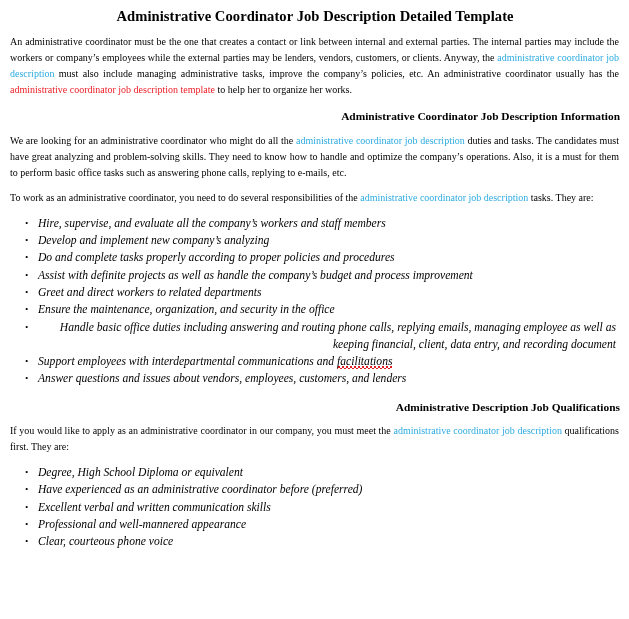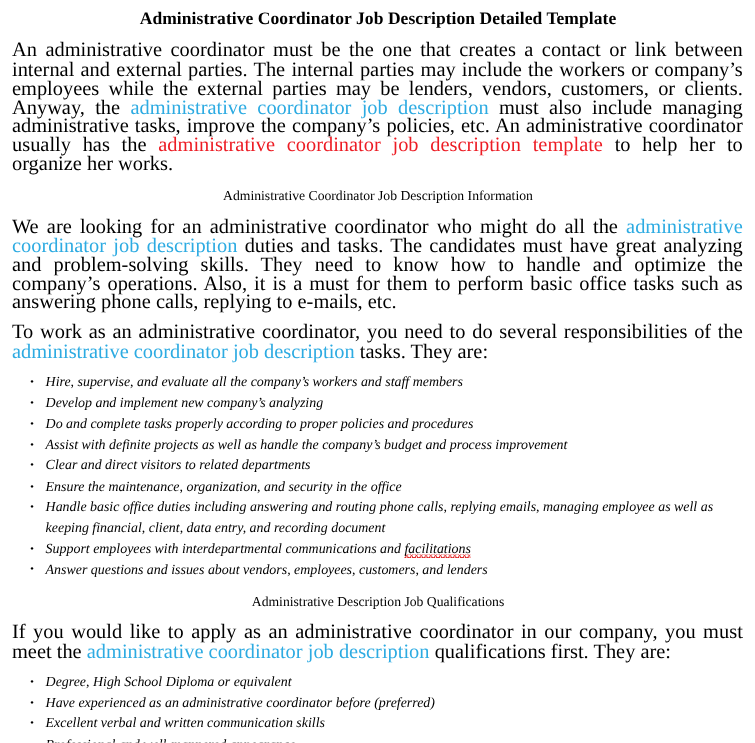--- a/index.html
+++ b/index.html
@@ -28,28 +28,28 @@
     font-size: 14.6px;
     font-weight: bold;
     text-align: center;
     margin: 4px 0 9px 0;
     line-height: 1.15;
     letter-spacing: 0.05px;
   }
 
   .section-heading {
     font-size: 11.4px;
-    font-weight: normal;
-    text-align: center;
+    font-weight: bold;
+    text-align: right;
     margin: 13px 0 9px 0;
     line-height: 1.2;
   }
 
   p.body-text {
-    font-size: 17px;
+    font-size: 10px;
     line-height: 15.9px;
     text-align: justify;
     text-justify: inter-word;
     margin: 0 0 9px 0;
     padding-right: 1px;
   }
 
   ul.bullets {
     list-style: none;
     margin: 0 0 2px 0;
@@ -69,20 +69,21 @@
     position: absolute;
     left: 15px;
     top: 0;
     font-size: 9px;
     line-height: 17.3px;
     color: #000000;
   }
   
   ul.bullets > li.wrap {
     padding-right: 4px;
+    text-align: right;
   }
 
   .lnk-blue { color: #2dabe2; }
   .lnk-red  { color: #ed1c24; }
 
   .spell {
     background-repeat: repeat-x;
     background-position: 0 100%;
     background-size: 4px 3px;
     background-image:
@@ -105,21 +106,21 @@
   <p class="body-text"><span>We are looking for an administrative coordinator who might do all the </span><span class="lnk-blue">administrative coordinator job description</span><span> duties and tasks. The candidates must have great analyzing and problem-solving skills. They need to know how to handle and optimize the company’s operations. Also, it is a must for them to perform basic office tasks such as answering phone calls, replying to e-mails, etc.</span></p>
 
 
   <p class="body-text"><span>To work as an administrative coordinator, you need to do several responsibilities of the </span><span class="lnk-blue">administrative coordinator job description</span><span> tasks. They are:</span></p>
 
   <ul class="bullets">
     <li><span>Hire, supervise, and evaluate all the company’s workers and staff members</span></li>
     <li><span>Develop and implement new company’s analyzing</span></li>
     <li><span>Do and complete tasks properly according to proper policies and procedures</span></li>
     <li><span>Assist with definite projects as well as handle the company’s budget and process improvement</span></li>
-    <li><span>Clear and direct visitors to related departments</span></li>
+    <li><span>Greet and direct workers to related departments</span></li>
     <li><span>Ensure the maintenance, organization, and security in the office</span></li>
     <li class="wrap"><span>Handle basic office duties including answering and routing phone calls, replying emails, managing employee as well as keeping financial, client, data entry, and recording document</span></li>
     <li><span>Support employees with interdepartmental communications and </span><span class="spell">facilitations</span></li>
     <li><span>Answer questions and issues about vendors, employees, customers, and lenders</span></li>
   </ul>
 
   <h2 class="section-heading">Administrative Description Job Qualifications</h2>
 
   <p class="body-text"><span>If you would like to apply as an administrative coordinator in our company, you must meet the </span><span class="lnk-blue">administrative coordinator job description</span><span> qualifications first. They are:</span></p>
 

